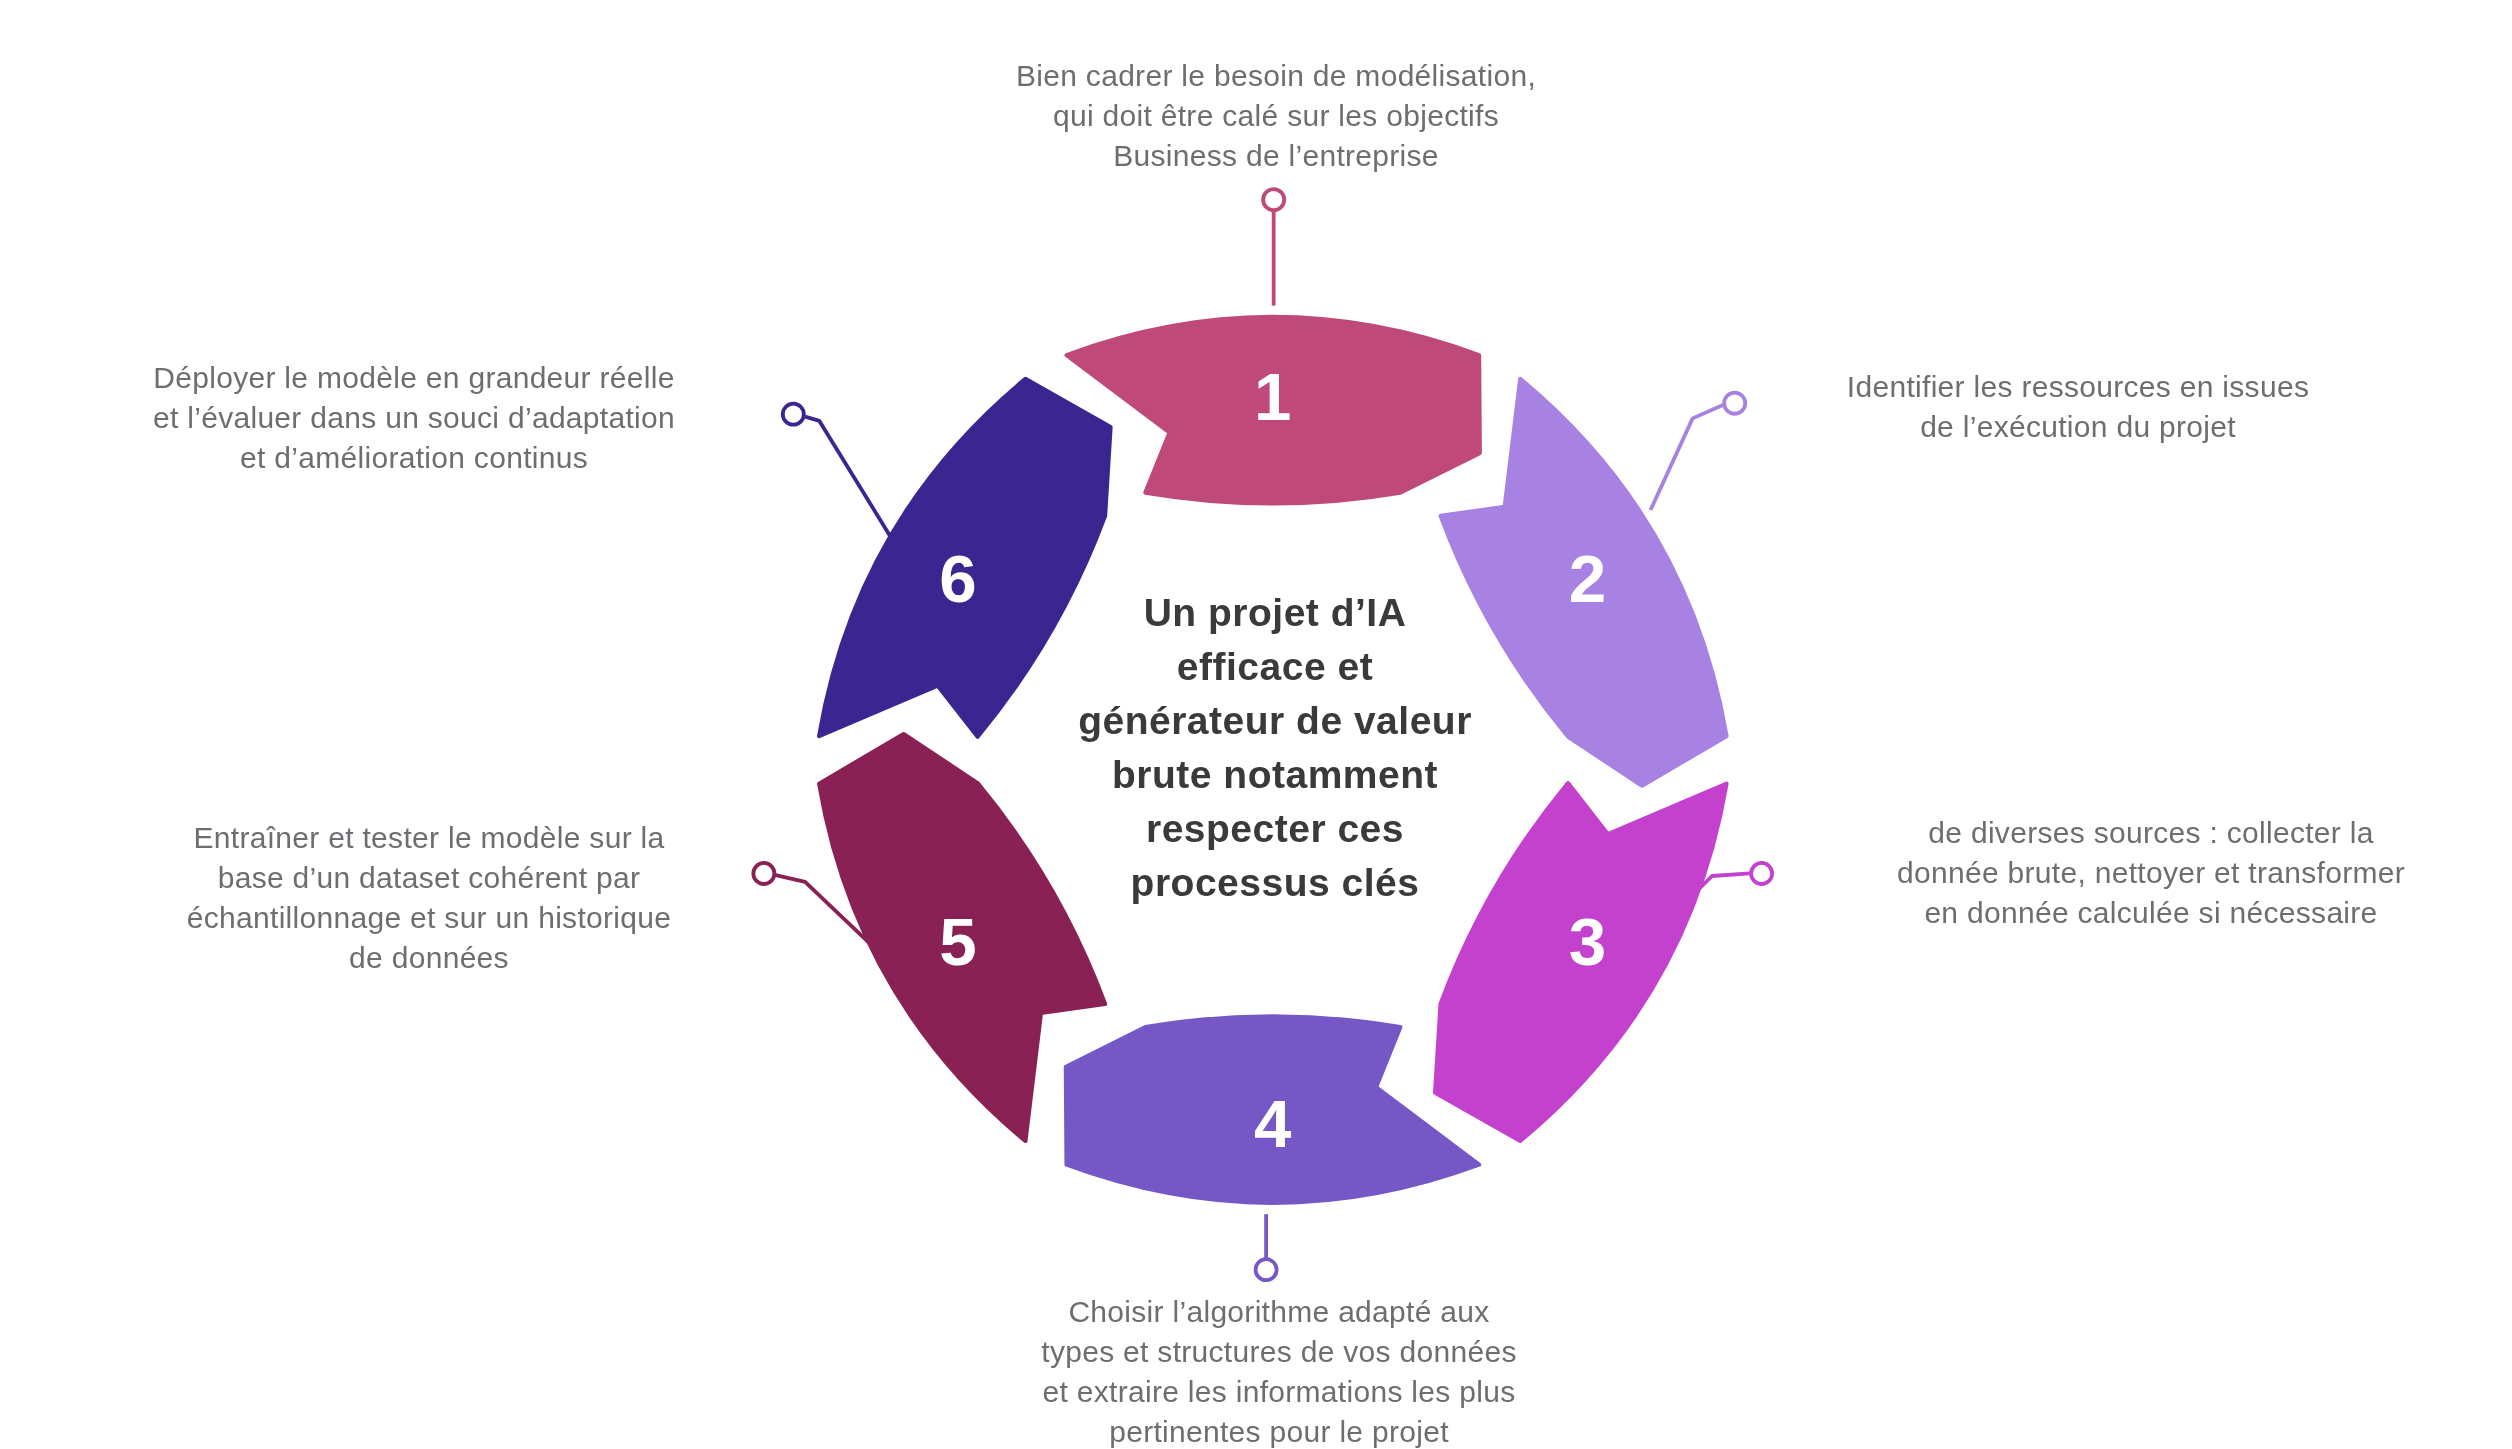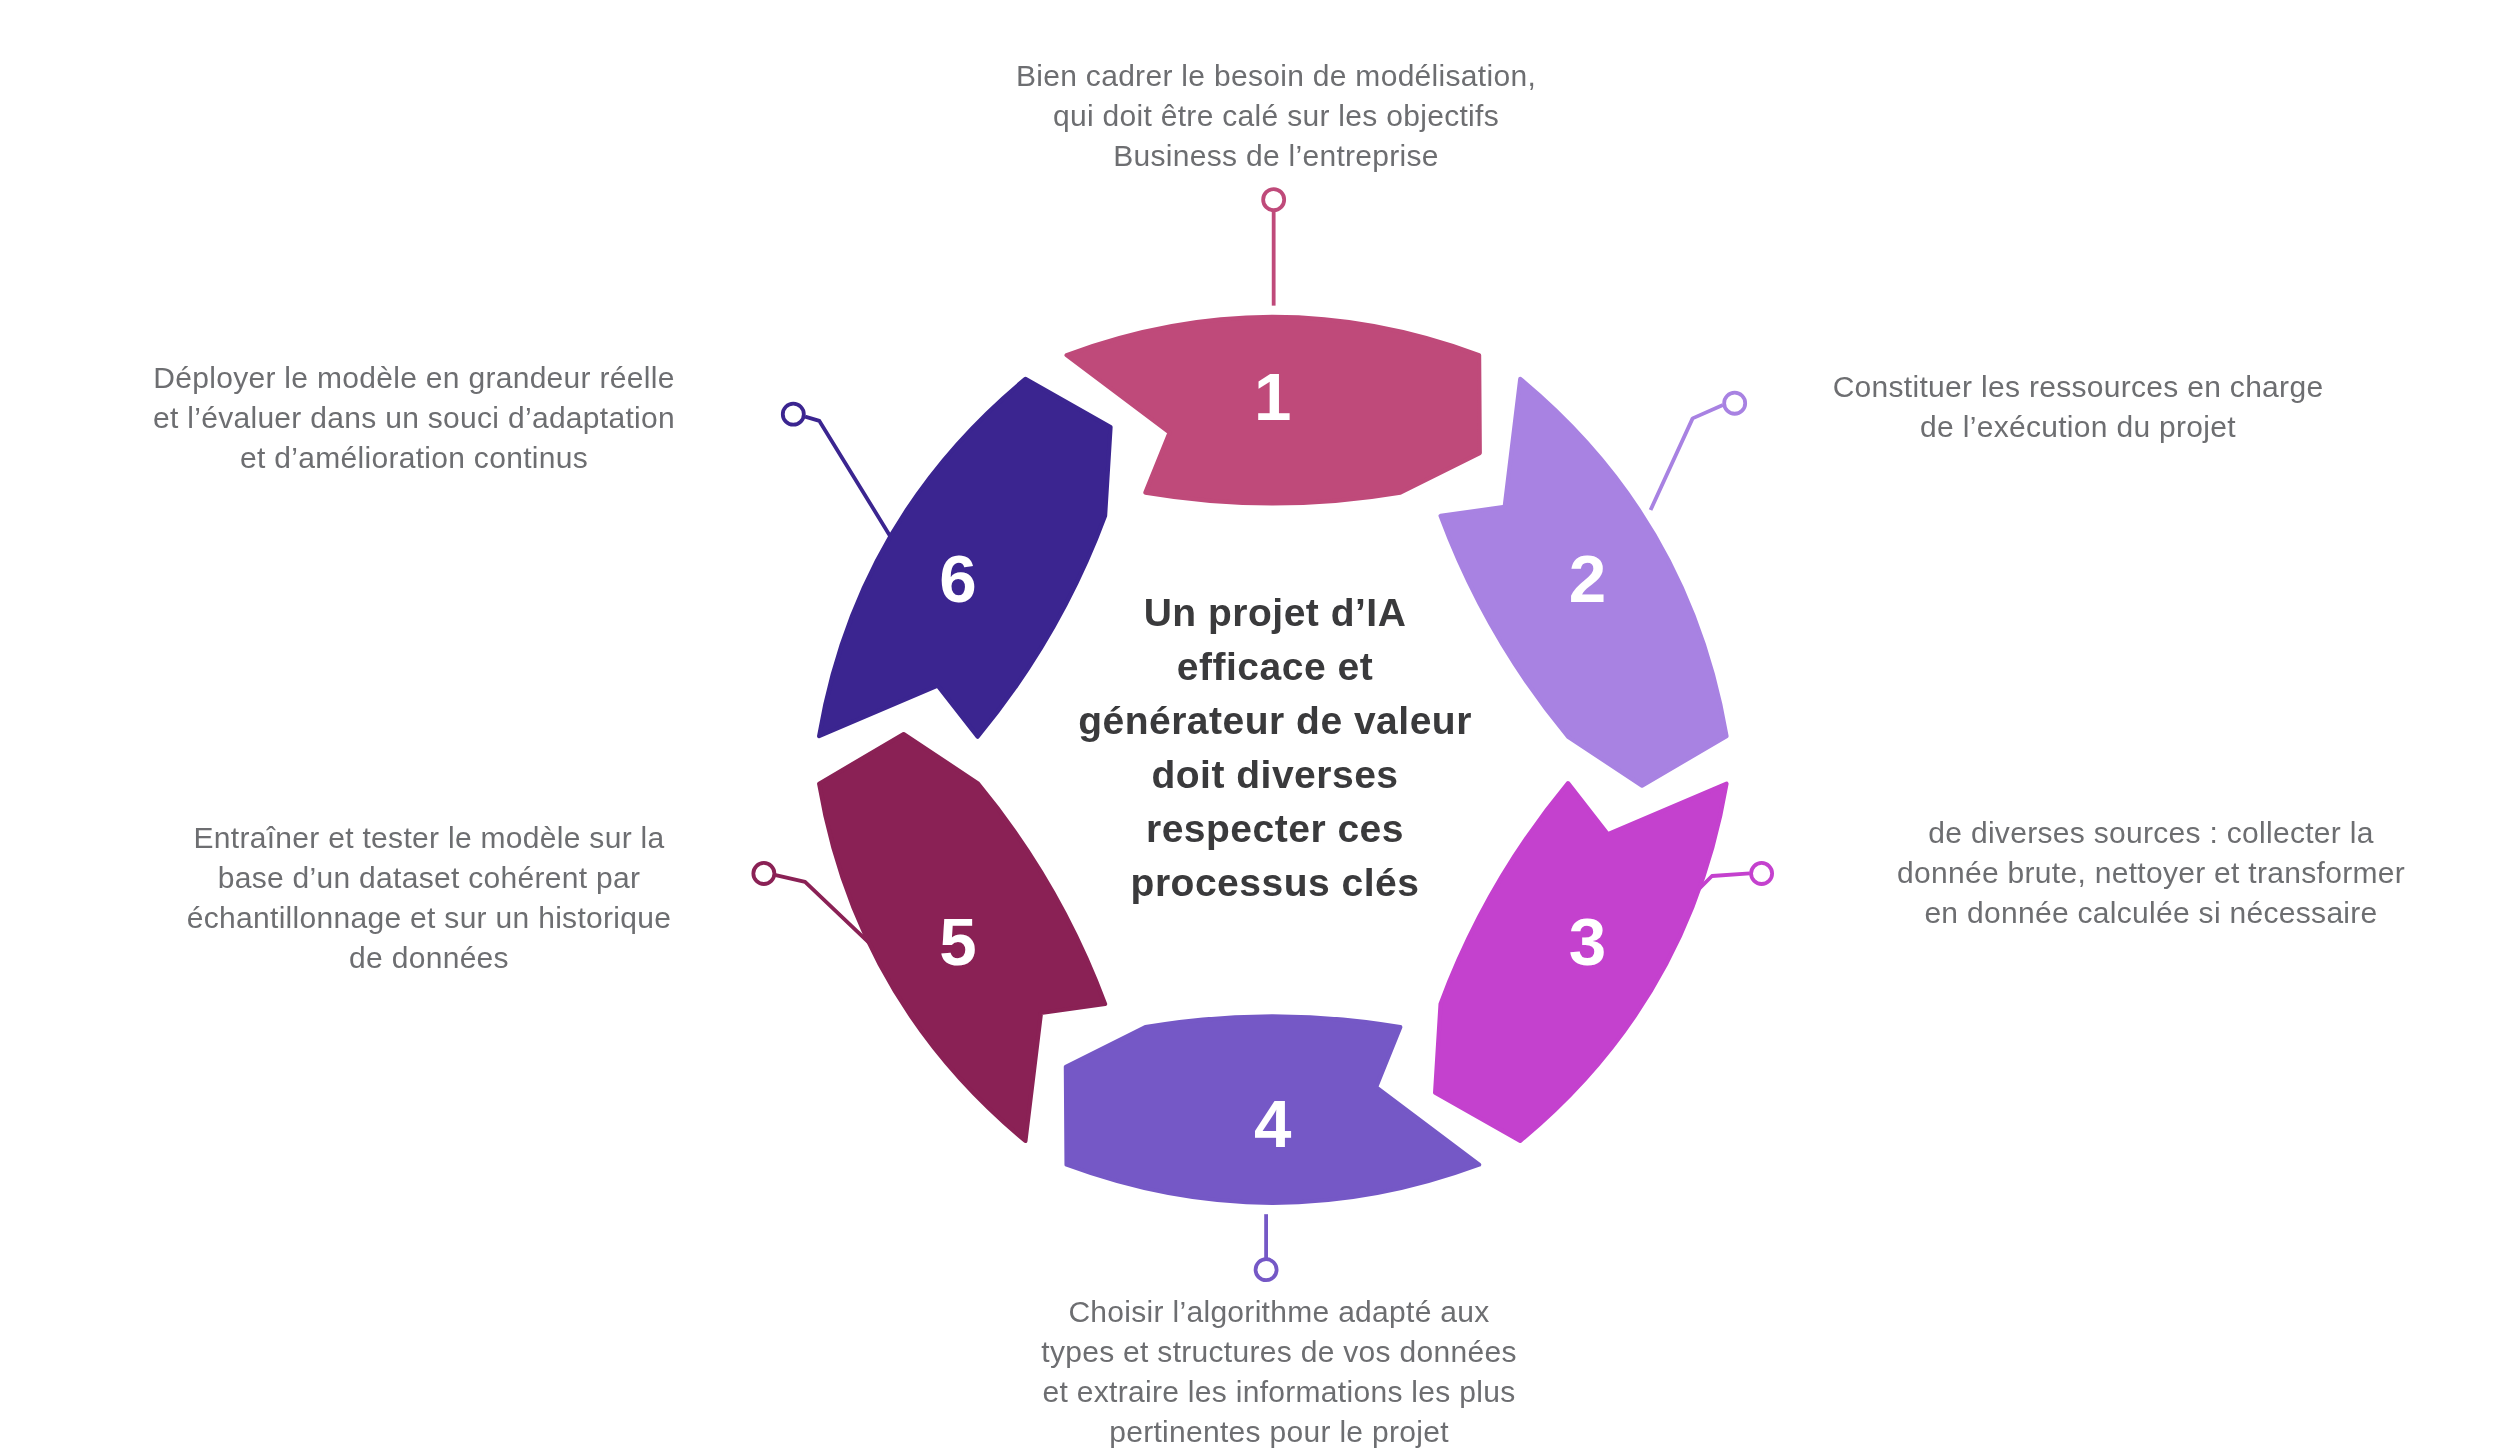--- a/index.html
+++ b/index.html
@@ -93,21 +93,21 @@
         <text x="1138.8770255651225" y="687" fill="#FFFFFF" text-anchor="middle" dominant-baseline="central" class="seg-number">6</text>
       </g>
     </svg>
 
   <div class="step-label label-1" style="color: rgb(109, 110, 113); margin-top: 12px;">
       <div>Bien cadrer le besoin de modélisation,</div>
       <div>qui doit être calé sur les objectifs</div>
       <div>Business de l’entreprise</div>
     </div>
   <div class="step-label label-2" style="color: rgb(109, 110, 113);">
-      <div>Constituer les ressources en charge</div>
+      <div>Identifier les ressources en issues</div>
       <div>de l’exécution du projet</div>
     </div>
   <div class="step-label label-3" style="color: rgb(109, 110, 113);">
       <div>de diverses sources : collecter la</div>
       <div>donnée brute, nettoyer et transformer</div>
       <div>en donnée calculée si nécessaire</div>
     </div>
   <div class="step-label label-4" style="color: rgb(109, 110, 113);">
       <div>Choisir l’algorithme adapté aux</div>
       <div>types et structures de vos données</div>
@@ -123,19 +123,19 @@
   <div class="step-label label-6" style="color: rgb(109, 110, 113);">
       <div>Déployer le modèle en grandeur réelle</div>
       <div>et l’évaluer dans un souci d’adaptation</div>
       <div>et d’amélioration continus</div>
     </div>
 
   <div class="center-message" style="color: rgb(58, 58, 60); text-align: center;">
       <div>Un projet d’IA</div>
       <div>efficace et</div>
       <div>générateur de valeur</div>
-      <div>doit diverses</div>
+      <div>brute notamment</div>
       <div>respecter ces</div>
       <div>processus clés</div>
     </div>
 
 </div>
 
 
 </body></html>

